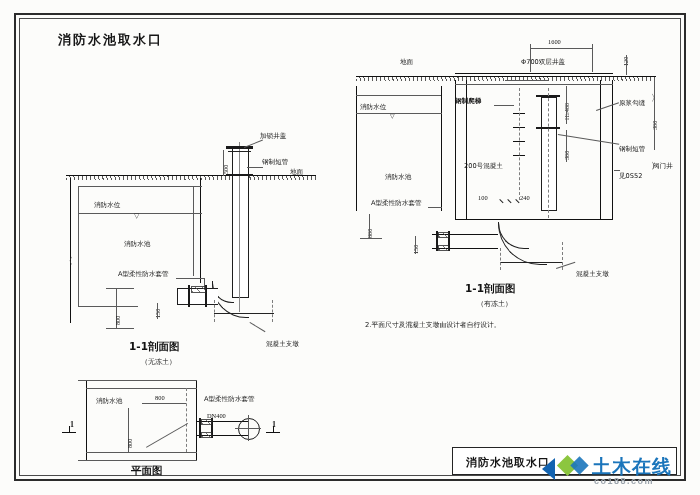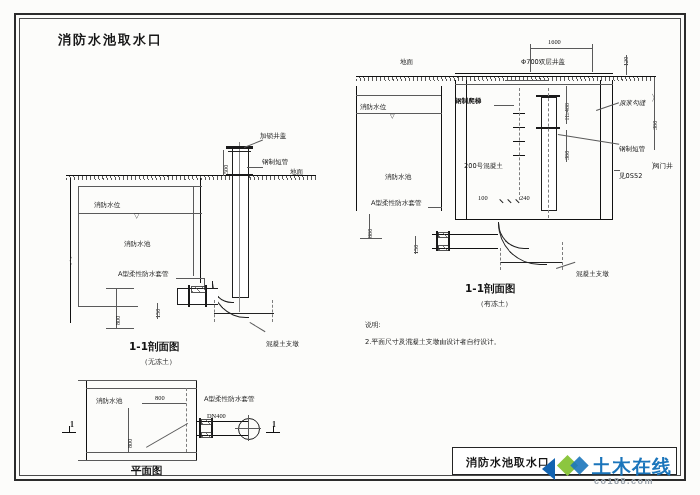--- a/index.html
+++ b/index.html
@@ -299,21 +299,21 @@
 
     <div class="lbl cn" style="left:464px;top:162px;">200号混凝土</div>
 
     <div class="pipe" style="left:541px;top:97px;width:14px;height:112px;"></div>
     <div class="flange" style="left:536px;top:95px;width:24px;height:2.2px;"></div>
     <div class="flange" style="left:536px;top:127px;width:24px;height:2.2px;"></div>
     <div class="dash-v" style="left:548px;top:88px;height:130px;"></div>
 
     <div class="lbl cn" style="left:521px;top:58px;">Φ700双层井盖</div>
 
-    <div class="lbl cn" style="left:619px;top:99px;font-style:italic;">原浆勾缝</div>
+    <div class="lbl cn" style="left:619px;top:99px;">原浆勾缝</div>
     <div class="ln thin" style="left:596px;top:110px;width:24px;height:1px;transform:rotate(-19deg);transform-origin:0 0;"></div>
 
     <div class="lbl cn" style="left:619px;top:145px;">钢制短管</div>
     <div class="ln thin" style="left:558px;top:134px;width:62px;height:1px;transform:rotate(9deg);transform-origin:0 0;"></div>
 
     <div class="lbl cn" style="left:619px;top:162px;margin-left:34px;">阀门井</div>
     <div class="lbl cn" style="left:619px;top:172px;">见0S52</div>
     <div class="ln h1 thin" style="left:614px;top:170px;width:6px;"></div>
 
     <div class="ln h1 thin" style="left:530px;top:48px;width:62px;"></div>
@@ -366,21 +366,20 @@
     <div class="ln thin" style="left:556px;top:268px;width:20px;height:1px;transform:rotate(-18deg);transform-origin:0 0;"></div>
 
     <div class="break-sym" style="left:651px;top:92px;">〉</div>
     <div class="break-sym" style="left:651px;top:160px;">〉</div>
 
     <div class="vtitle cn" style="left:465px;top:282px;">1-1剖面图</div>
     <div class="vsub cn" style="left:477px;top:299px;">（有冻土）</div>
   </div>
 
   <div class="notes">
-    <p class="nh">说明:</p>
     <p>2.平面尺寸及混凝土支墩由设计者自行设计。</p>
   </div>
 
   <div class="tblock"></div>
   <div class="tblock-text cn">消防水池取水口</div>
 
   <div class="wm">
     <div class="wm-chev"></div>
     <div class="wm-dia"></div>
     <div class="wm-dia2"></div>

